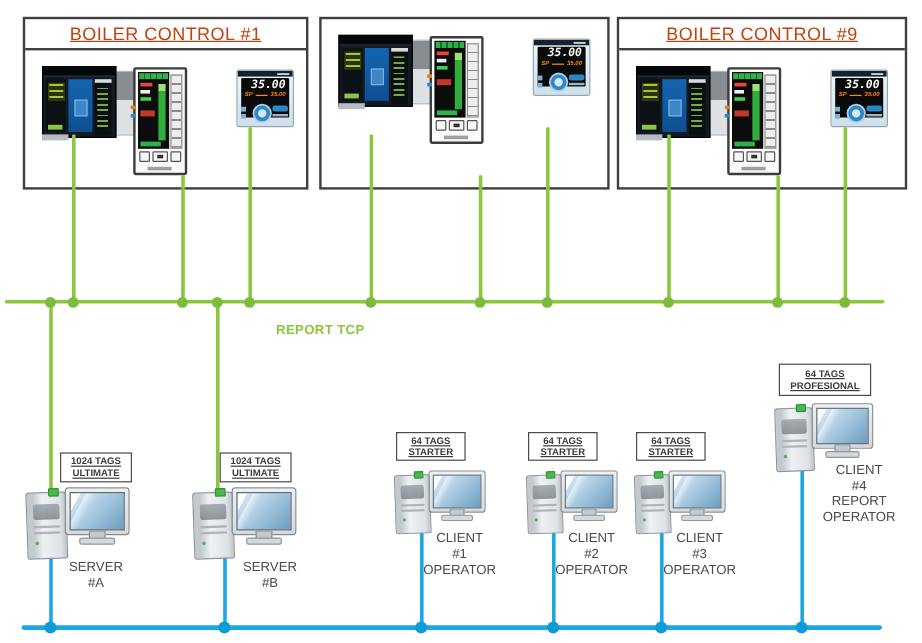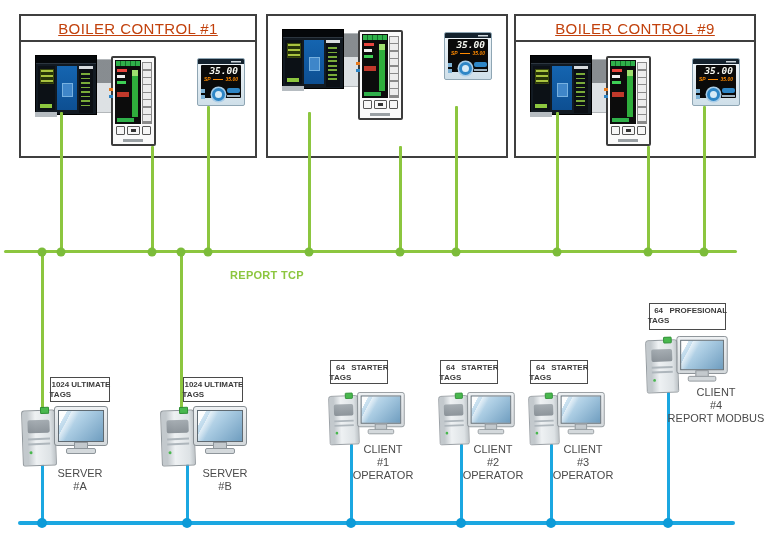--- a/index.html
+++ b/index.html
@@ -91,22 +91,22 @@
   .vl.g{background:#8CC63F;}
   .vl.b{background:#1BA7E1;}
   .dot{position:absolute;border-radius:50%;transform:translate(-50%,-50%);}
   .dot.g{width:9px;height:9px;background:#7CBC3A;}
   .dot.b{width:10px;height:10px;background:#0D9BD8;}
   .modbus-label{position:absolute;left:230px;top:269px;font-size:11px;font-weight:bold;
         letter-spacing:.3px;color:#8CC63F;}
 
   
   .tagbox{position:absolute;box-sizing:border-box;background:#fff;border:1px solid #4a4a4a;
-        display:flex;flex-direction:row;justify-content:center;text-align:center;
-        font-size:8px;font-weight:bold;line-height:9.5px;color:#3c3c3c;padding:2px 1px;}
+        display:flex;flex-direction:column;justify-content:center;text-align:center;
+        font-size:8px;font-weight:bold;line-height:9.5px;color:#3c3c3c;padding:2px 1px;text-decoration:underline;}
   .caption{position:absolute;text-align:center;font-size:11px;line-height:13px;color:#4a4a4a;}
 
   .pc{position:absolute;width:86px;height:62px;}
   .pc-sm{transform:scale(.88);transform-origin:top left;}
   .pc-md{transform:scale(.95);transform-origin:top left;}
   .pc-tower{position:absolute;left:0;top:4px;width:34px;height:56px;border-radius:3px 3px 2px 2px;
         background:linear-gradient(90deg,#c3c9cd 0 15%,#eef1f3 40%,#dde2e5 85%,#bfc5c9);
         border:1px solid #8f969b;box-sizing:border-box;transform:rotate(-2deg);}
   .pc-power{position:absolute;top:-4px;right:5px;width:7px;height:5px;background:#49b84e;
         border:1px solid #2e8f35;border-radius:1px;}
@@ -429,16 +429,16 @@
     </div>
     <div class="pc-monitor">
       <div class="pc-screen"></div>
       <div class="pc-neck"></div>
       <div class="pc-foot"></div>
     </div>
   </div>
   <div class="caption" style="left:666px;top:386px;width:100px;">
     <div>CLIENT</div>
     <div>#4</div>
-    <div>REPORT MODBUS</div>
+    <div>REPORT OPERATOR</div>
   </div>
 
 </div>
 
 </body></html>

